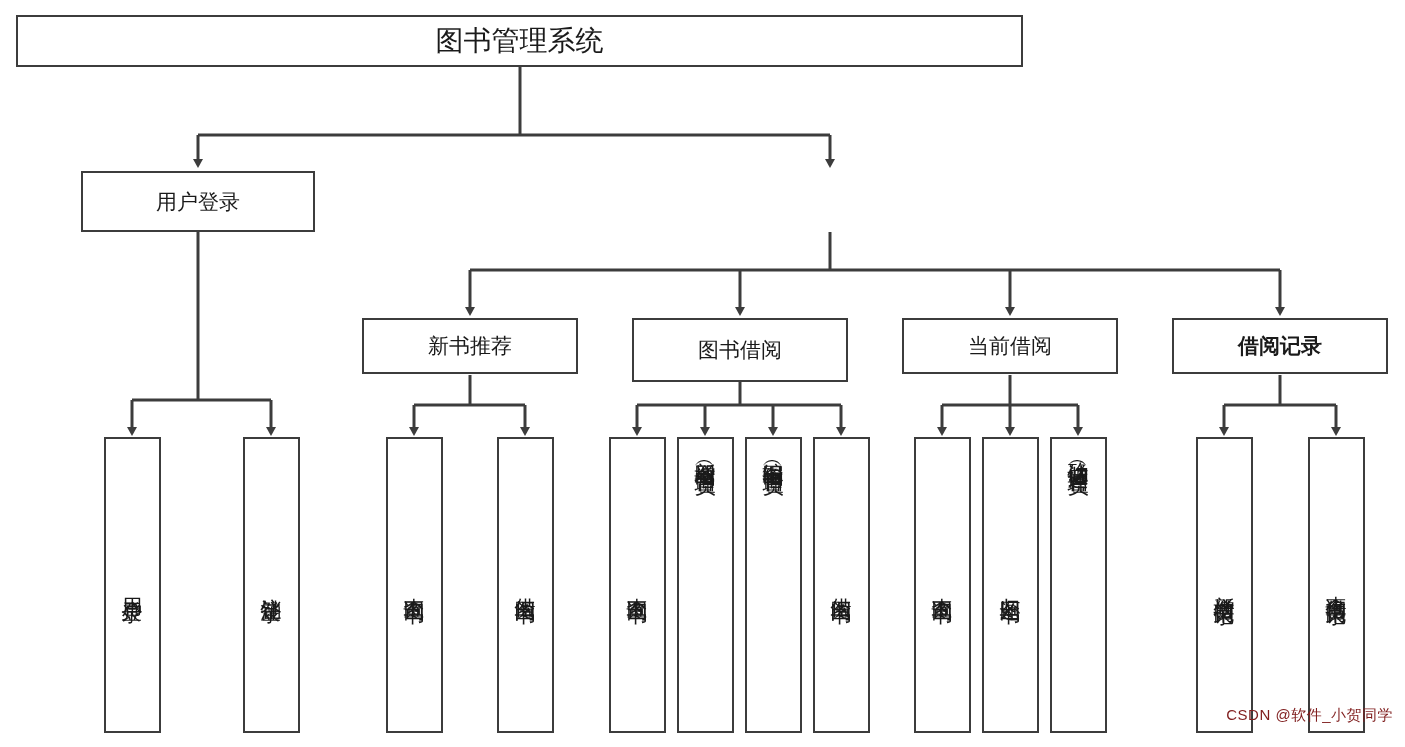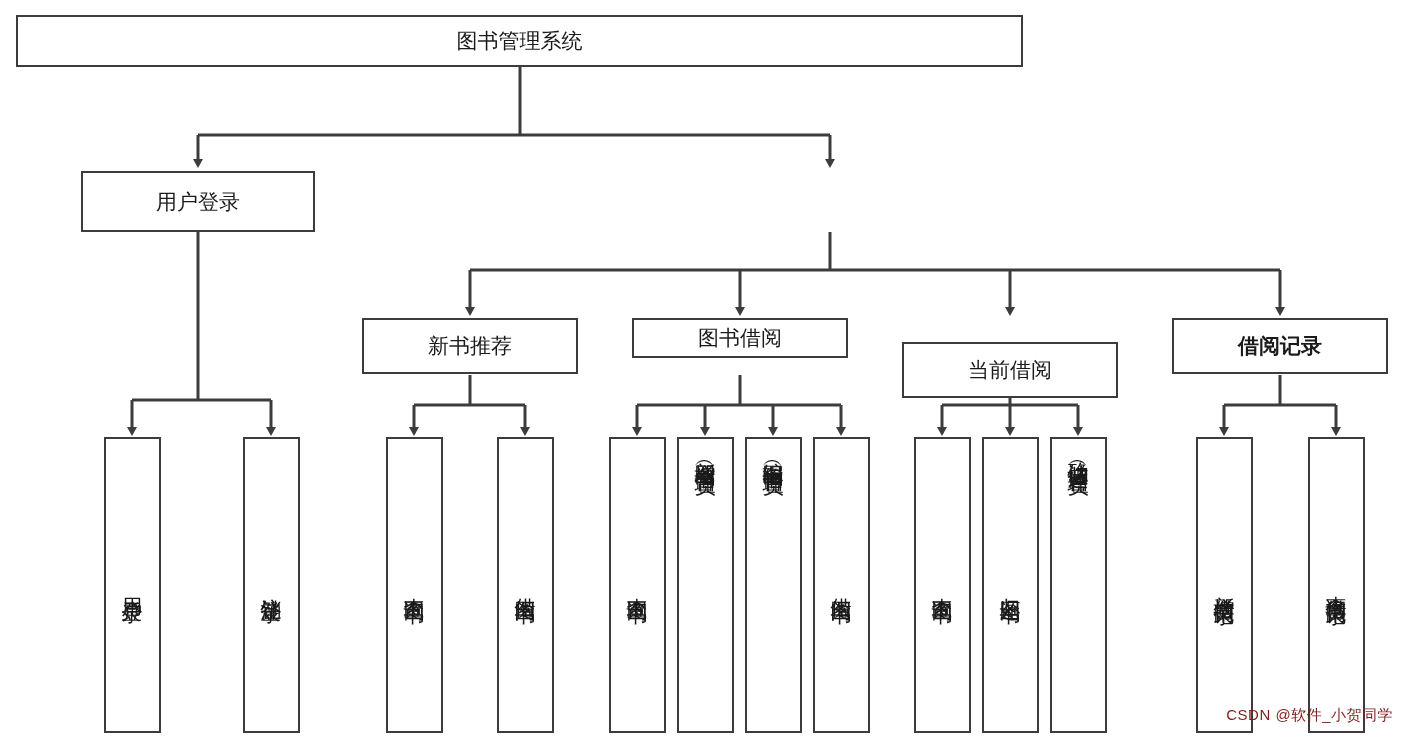--- a/index.html
+++ b/index.html
@@ -36,21 +36,21 @@
   }
   .node-label {
     text-align: center;
     line-height: 1.12;
     white-space: nowrap;
   }
   .node.horizontal .node-label {
     font-size: 21px;
   }
   .node.root .node-label {
-    font-size: 21px;
+    font-size: 28px;
   }
   .node.vertical {
     align-items: flex-start;
     justify-content: center;
     padding-top: 6px;
   }
   .node.vertical .node-label {
     writing-mode: vertical-rl;
     text-orientation: upright;
     font-size: 21px;
@@ -144,24 +144,24 @@
     <span class="node-label">图书管理系统</span>
   </div>
 
   <div class="node horizontal" style="left:81px; top:171px; width:234px; height:61px;">
     <span class="node-label">用户登录</span>
   </div>
 
   <div class="node horizontal" style="left:362px; top:318px; width:216px; height:56px;">
     <span class="node-label">新书推荐</span>
   </div>
-  <div class="node horizontal" style="left:632px; top:318px; width:216px; height:40px;">
+  <div class="node horizontal" style="left:632px; top:318px; width:216px; height:64px;">
     <span class="node-label">图书借阅</span>
   </div>
-  <div class="node horizontal" style="left:902px; top:318px; width:216px; height:56px;margin-top:24px;">
+  <div class="node horizontal" style="left:902px; top:318px; width:216px; height:56px;">
     <span class="node-label">当前借阅</span>
   </div>
   <div class="node horizontal" style="left:1172px; top:318px; width:216px; height:56px;font-weight:bold;">
     <span class="node-label">借阅记录</span>
   </div>
 
   <div class="node vertical centered" style="left:104px; top:437px; width:57px; height:296px;">
     <span class="node-label">用户登录</span>
   </div>
   <div class="node vertical centered" style="left:243px; top:437px; width:57px; height:296px;">

